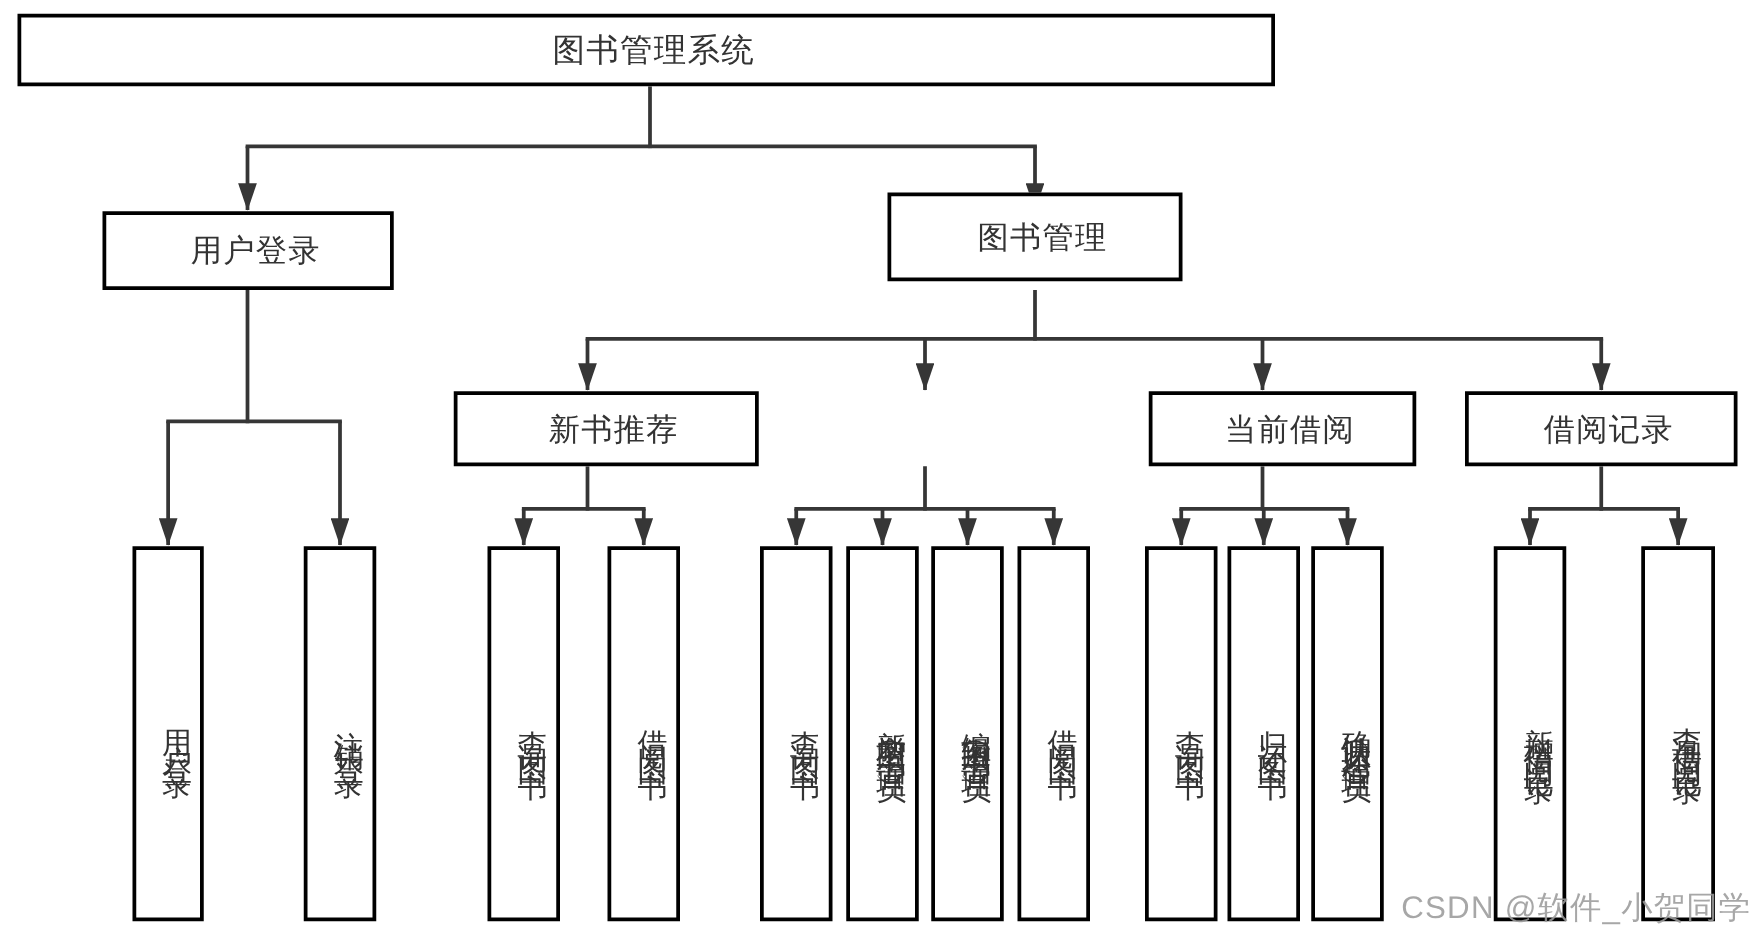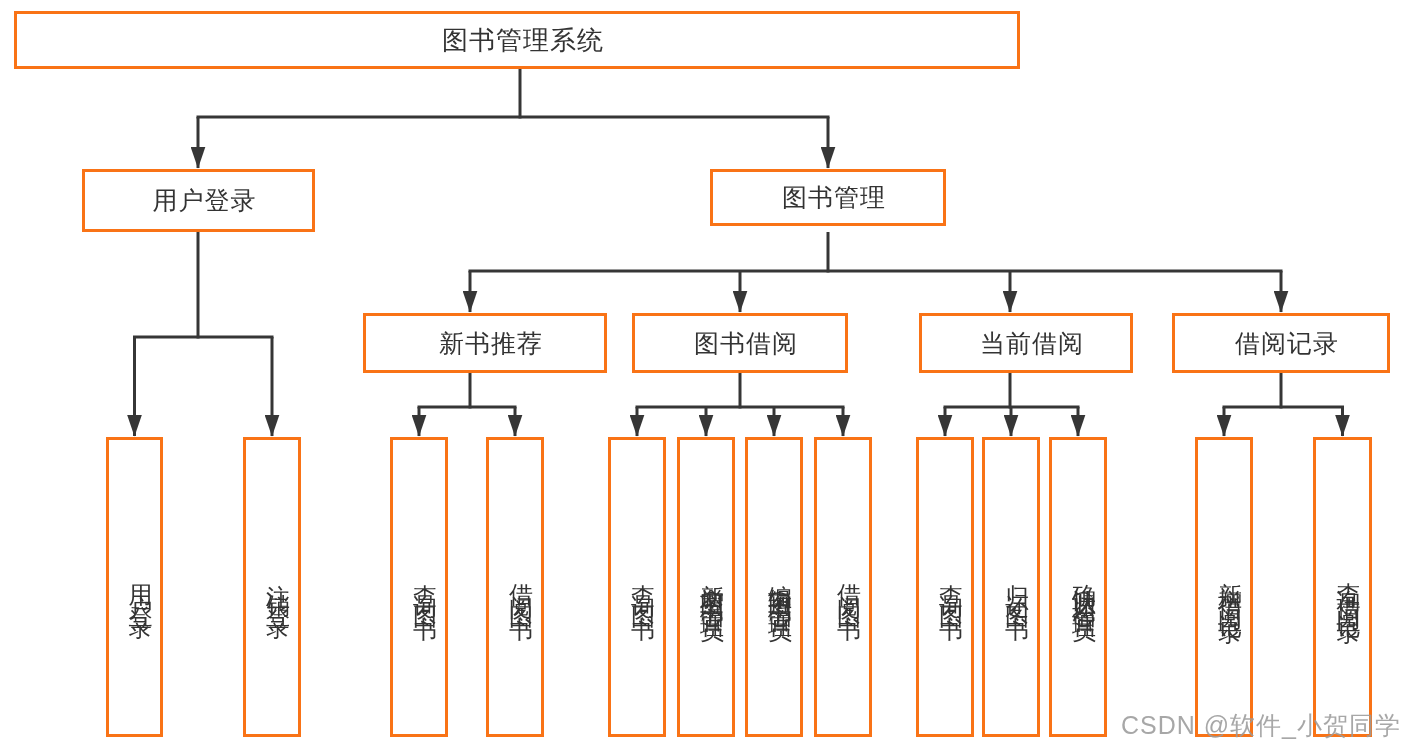--- a/index.html
+++ b/index.html
@@ -15,21 +15,21 @@
     background: #ffffff;
     overflow: hidden;
   }
   .connectors {
     position: absolute; left: 0; top: 0;
     width: 1405px; height: 747px;
   }
   .box {
     position: absolute;
     background: #ffffff;
-    border: 3px solid #f97316;
+    border: 3px solid #000000;
     display: flex;
     align-items: center;
     justify-content: center;
     padding-left: 12px;
   }
   .hbox {
     font-size: 25px;
     letter-spacing: 1px;
     color: #333333;
   }
@@ -118,24 +118,23 @@
         <line x1="1222.5" y1="407" x2="1344" y2="407"></line>
         <line x1="1224" y1="407" x2="1224" y2="436" marker-end="url(#ah)"></line>
         <line x1="1342.5" y1="407" x2="1342.5" y2="436" marker-end="url(#ah)"></line>
       </g>
     </g>
   </svg>
 
   <div class="box hbox" style="left:14px; top:11px; width:1006px; height:58px; font-size:26px;">图书管理系统</div>
 
   <div class="box hbox" style="left:82px; top:169px; width:233px; height:63px;">用户登录</div>
-  <div class="box hbox" style="left:710px; top:169px; width:236px; height:57px;">图书管理</div>
+  <div class="box hbox" style="left:710px; top:154px; width:236px; height:71px;">图书管理</div>
 
   <div class="box hbox" style="left:363px; top:313px; width:244px; height:60px;">新书推荐</div>
-  <div class="box hbox" style="left:632px; top:313px; width:216px; height:60px;">图书借阅</div>
   <div class="box hbox" style="left:919px; top:313px; width:214px; height:60px;">当前借阅</div>
   <div class="box hbox" style="left:1172px; top:313px; width:218px; height:60px;">借阅记录</div>
 
   <div class="box vbox" style="left:106px; top:437px; width:57px; height:300px;">
     <span class="sp4">用户登录</span>
   </div>
   <div class="box vbox" style="left:243px; top:437px; width:58px; height:300px;">
     <span class="sp4">注销登录</span>
   </div>
 

